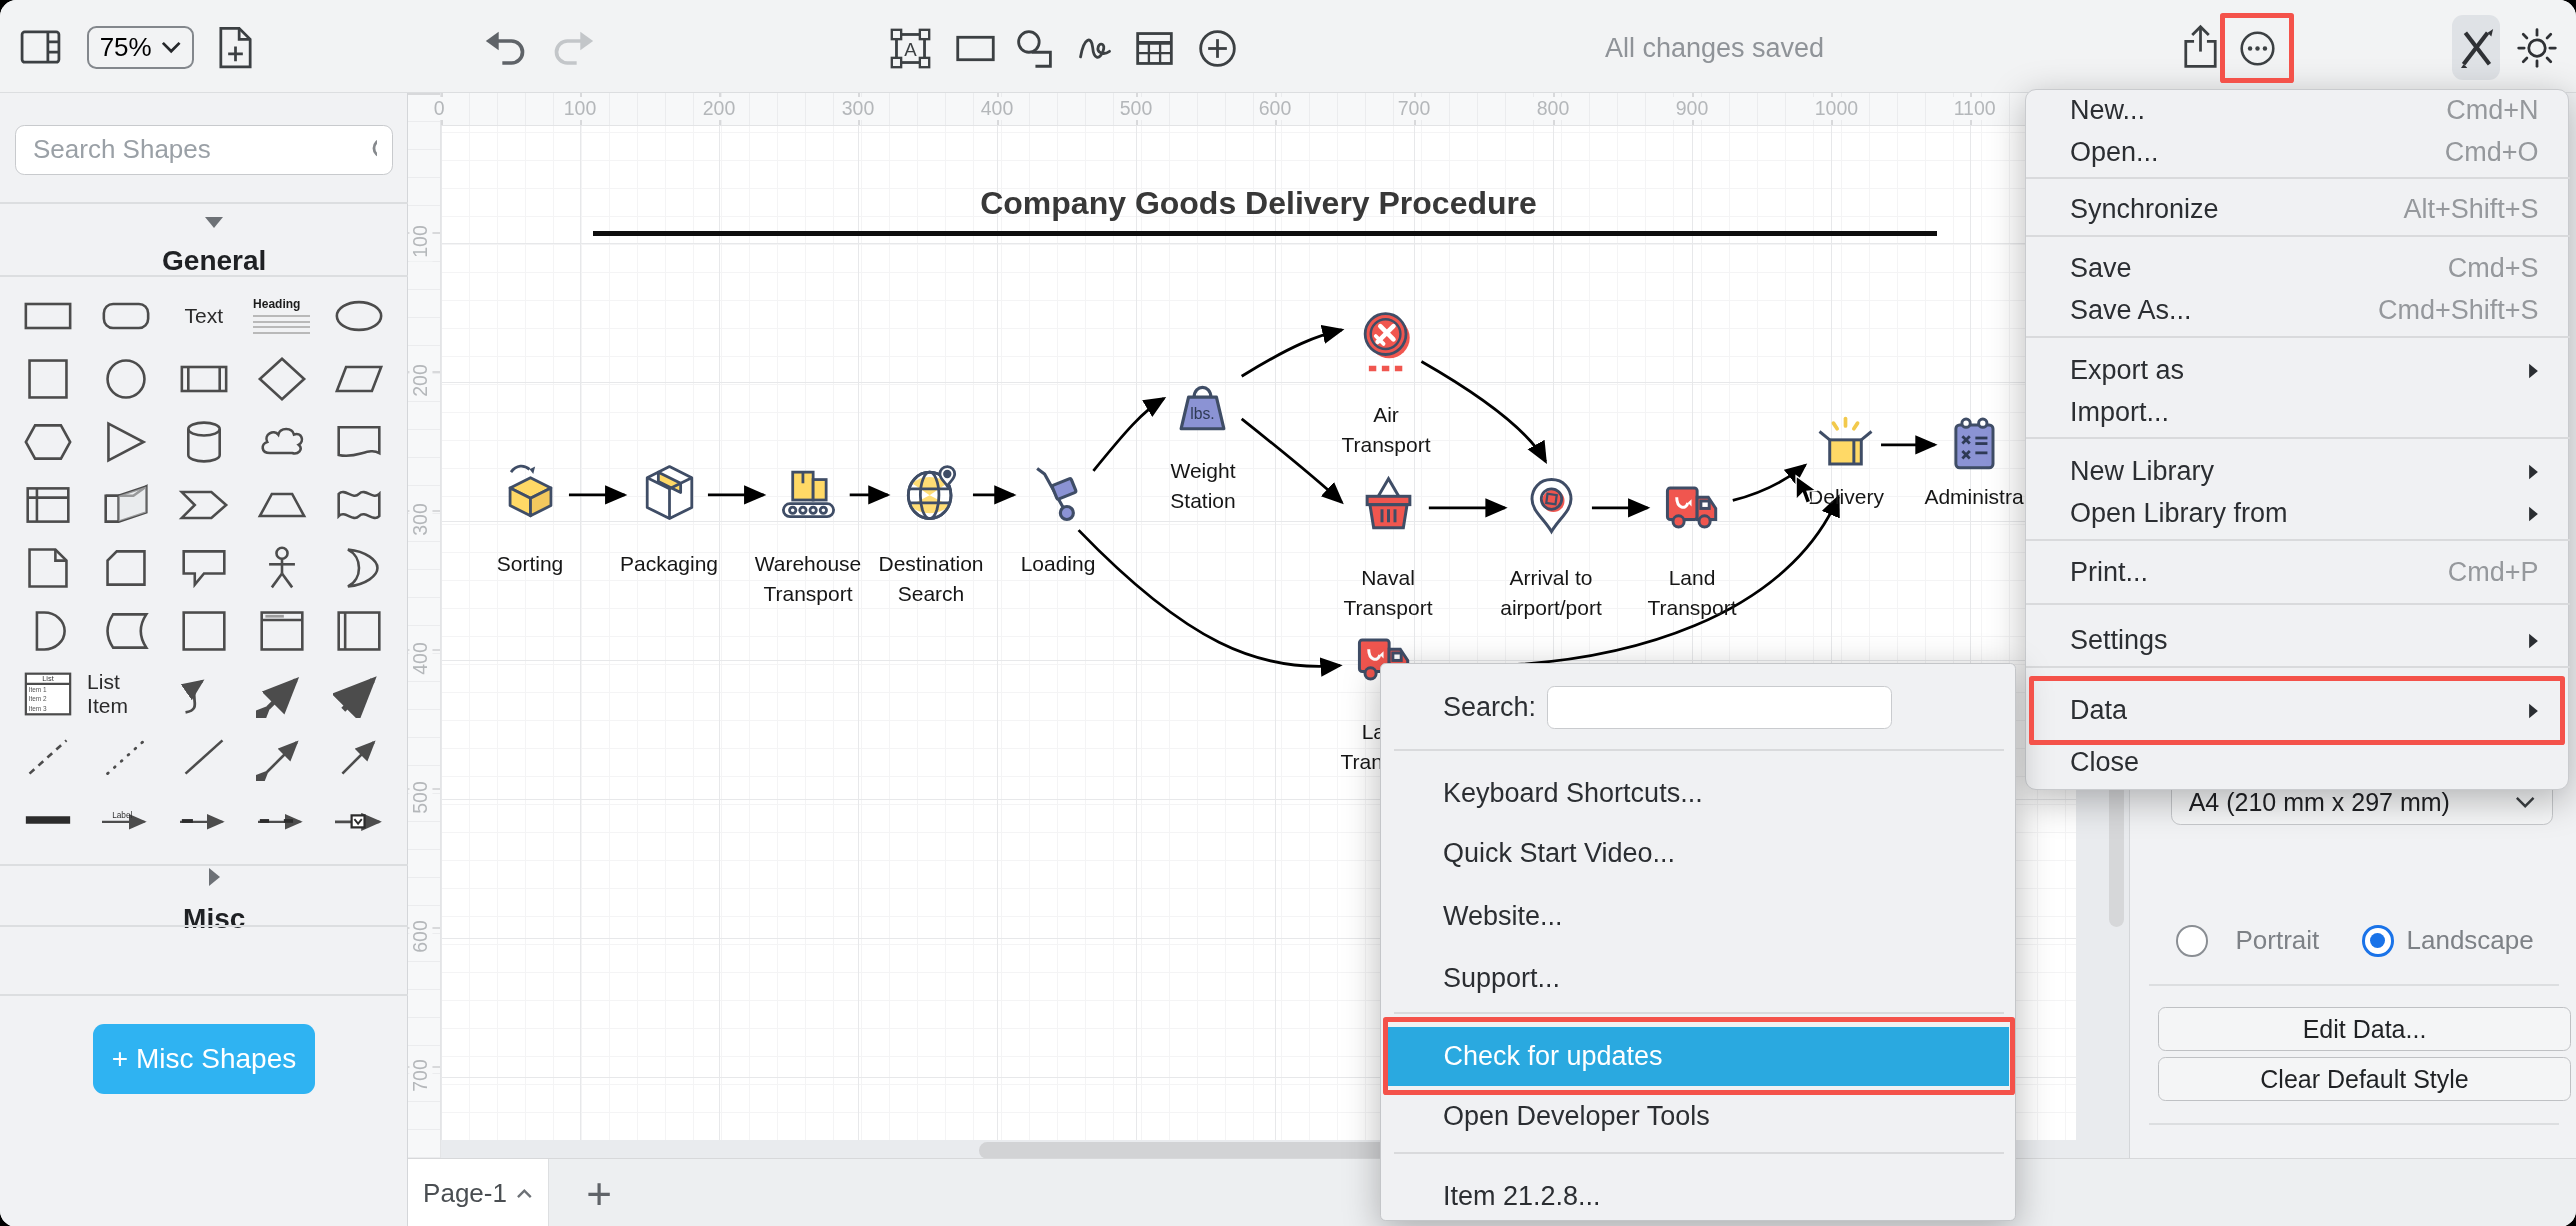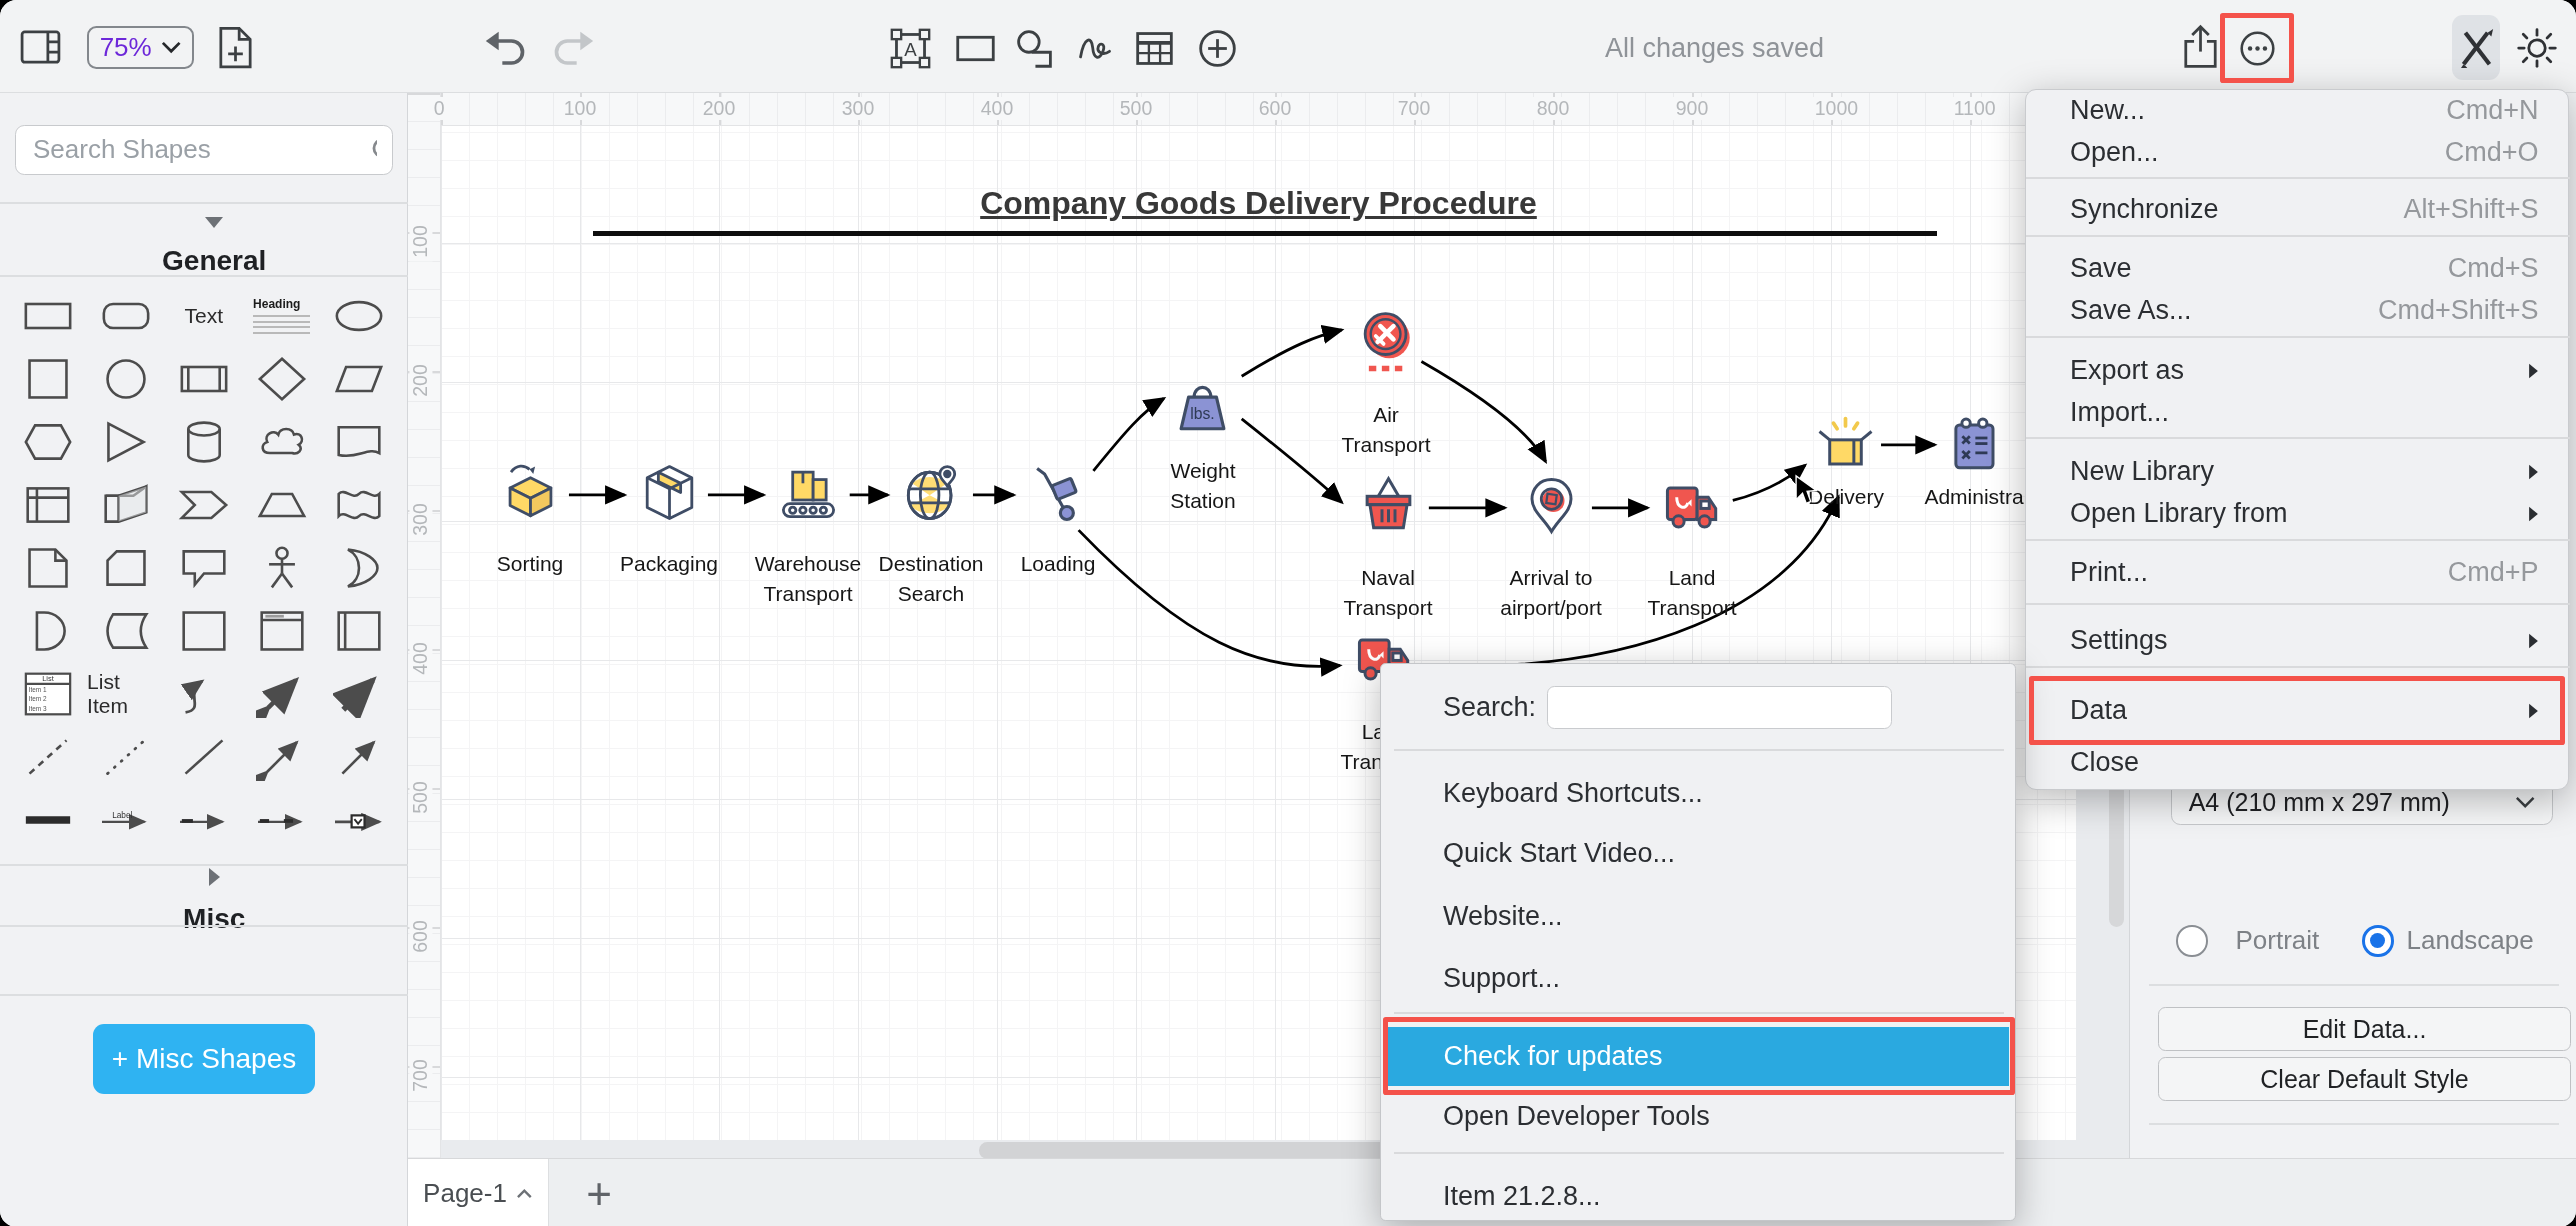--- a/index.html
+++ b/index.html
@@ -2,21 +2,21 @@
 <html style="font-size:15px"><head>
 <meta charset="utf-8">
 <style>
   html,body{margin:0;padding:0;background:#000;}
   *{box-sizing:border-box;font-family:"Liberation Sans",sans-serif;}
   #app{position:relative;width:2576px;height:1227px;background:#fff;overflow:hidden;border-radius:16.7px;}
   .abs{position:absolute;}
   
   #toolbar{left:0;top:0;width:2576px;height:93px;background:#f2f3f4;border-bottom:1.9px solid #dcdee0;z-index:5;}
   .tool{display:flex;align-items:center;justify-content:center;}
-  #zoomsel{left:87px;top:26px;width:107px;height:43px;border:2.3px solid #83878c;border-radius:9.3px;background:#f2f3f4;display:flex;align-items:center;justify-content:center;gap:9.3px;color:#6d28d9;font-size:26px;}
+  #zoomsel{left:87px;top:26px;width:107px;height:43px;border:2.3px solid #83878c;border-radius:9.3px;background:#f2f3f4;display:flex;align-items:center;justify-content:center;gap:9.3px;color:#000000;font-size:26px;}
   #status{left:1520px;top:33px;width:389px;text-align:center;font-size:27px;color:#8f9398;}
   .pill{background:#dfe2e6;border-radius:11px;}
   
   .redbox{border:5.6px solid #f4524a;border-radius:2.8px;z-index:12;pointer-events:none;}
   
   #sidebar{left:0;top:93px;width:408px;height:1134px;background:#f1f2f4;border-right:1.9px solid #d4d6d9;z-index:4;}
   #searchbox{left:15px;top:31.5px;width:378px;height:50px;background:#fff;border:1.9px solid #c8cacd;border-radius:9.3px;display:flex;align-items:center;padding:0 15px;}
   #searchbox input{flex:1;border:none;outline:none;font-size:26px;color:#333;background:transparent;}
   #searchbox input::placeholder{color:#9aa0a6;}
   .sect{display:flex;align-items:center;gap:16.7px;padding-left:20.4px;font-size:28px;font-weight:bold;color:#1f2124;flex-direction:column;}
@@ -32,21 +32,21 @@
   #moreshapes{left:93px;top:931px;width:222px;height:70px;background:#2fb3f2;border-radius:11px;color:#fff;font-size:28px;display:flex;align-items:center;justify-content:center;}
   
   #canvas{left:408px;top:93px;width:1722px;height:1066px;background:#e9ebee;z-index:1;overflow:hidden;}
   #hruler{left:33px;top:0;width:1688px;height:33px;background:#f7f8f9;border-bottom:1.9px solid #e3e4e6;background-image:repeating-linear-gradient(90deg,#d8d9db 0 1.9px,transparent 1.9px 139px),repeating-linear-gradient(90deg,#ebecee 0 0.9px,transparent 0.9px 28px);}
   #vruler{left:0;top:0;width:33px;height:1066px;background:#f7f8f9;border-right:1.9px solid #e3e4e6;background-image:repeating-linear-gradient(#d8d9db 0 1.9px,transparent 1.9px 139px),repeating-linear-gradient(#ebecee 0 0.9px,transparent 0.9px 28px);}
   .rnum{position:absolute;font-size:19.5px;color:#b4b7ba;background:#f7f8f9;padding:0 3.7px;}
   .vnum{transform:rotate(-90deg);transform-origin:center;}
   #page{left:33px;top:33px;width:1635px;height:1014px;background:#fff;background-image:linear-gradient(#e7e8ea 0.9px,transparent 0.9px),linear-gradient(90deg,#e7e8ea 0.9px,transparent 0.9px),linear-gradient(#f4f4f5 0.9px,transparent 0.9px),linear-gradient(90deg,#f4f4f5 0.9px,transparent 0.9px);background-size:139px 139px,139px 139px,28px 28px,28px 28px;background-position:0 -22px;}
   #hscroll{left:979px;top:1142px;width:579px;height:16.7px;border-radius:8.3px;background:#d2d3d5;z-index:4;}
   #vscroll{left:2109px;top:649px;width:15px;height:278px;border-radius:7.4px;background:#d6d7d9;z-index:4;}
-  #diagtitle{left:888px;top:185px;width:741px;text-align:center;font-size:32px;font-weight:bold;color:#383838;z-index:2;text-decoration:underline;}
+  #diagtitle{left:888px;top:185px;width:741px;text-align:center;font-size:32px;font-weight:bold;color:#383838;z-index:2;}
   #titleline{left:593px;top:231px;width:1344px;height:4.6px;background:#0e0e0e;z-index:2;}
   .node{z-index:2;}
   .nlabel{position:absolute;width:158px;text-align:center;font-size:21px;line-height:1.45;color:#161616;white-space:pre-line;z-index:2;}
   
   #tabbar{left:408px;top:1158px;width:2168px;height:69px;background:#edeff1;border-top:1.9px solid #d7d8da;z-index:4;}
   #pagetab{left:0;top:0;width:141px;height:69px;background:#fff;border-right:1.9px solid #dddfe1;display:flex;align-items:center;justify-content:center;gap:9.3px;font-size:26px;color:#4a4e52;}
   #addpage{left:163px;top:7.4px;width:56px;height:56px;font-size:44px;color:#5f6368;display:flex;align-items:center;justify-content:center;font-weight:300;}
   
   #panel{left:2129px;top:93px;width:447px;height:1066px;background:#f1f2f4;border-left:1.9px solid #d4d6d9;z-index:2;}
   #papersel{left:41px;top:686px;width:382px;height:46px;border:1.9px solid #c6c8cb;border-radius:9.3px;background:#f6f7f8;display:flex;align-items:center;padding:0 16.7px;font-size:25px;color:#202124;}

